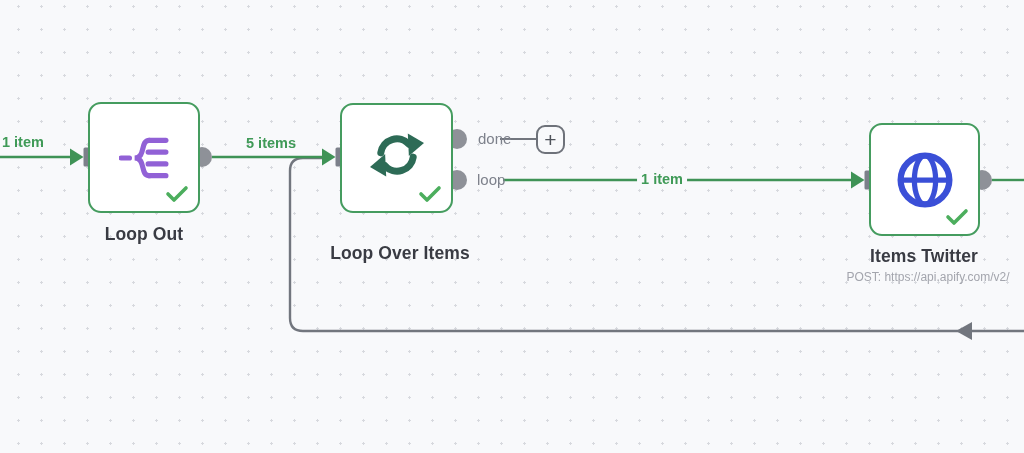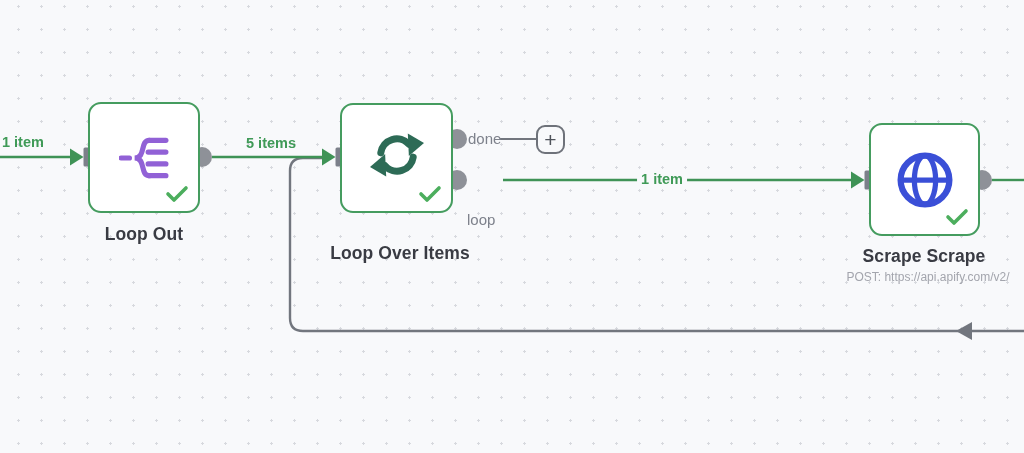--- a/index.html
+++ b/index.html
@@ -31,21 +31,21 @@
     font-size:12px;color:#a3a5ad;
   }
   .wire-label{
     position:absolute;white-space:nowrap;
     font-size:14.5px;font-weight:600;color:#3f9a57;text-align:right;
   }
   .wire-label.centered{transform:translateX(-50%);}
   .wire-label.on-line{background:#f8f9fb;padding:0 4px;line-height:19px;}
   .port-label{
     position:absolute;white-space:nowrap;
-    font-size:15px;color:#7d818b;line-height:18px;
+    font-size:15px;color:#7d818b;line-height:18px;padding-left:10px;
   }
   .plus-btn{
     position:absolute;box-sizing:border-box;width:29px;height:29px;
     border:2px solid #6e727a;border-radius:9px;background:#f8f9fb;
     display:flex;align-items:center;justify-content:center;
     font-size:21px;font-weight:500;color:#4f535b;line-height:1;cursor:pointer;
   }
 </style>
 </head>
 <body>
@@ -76,21 +76,21 @@
 
     <path d="M992 180 H1024" fill="none" stroke="#3f9356" stroke-width="2.4"></path>
     <circle cx="982" cy="180" r="10" fill="#8e9198"></circle>
   </svg>
 
   <div class="wire-label" style="left:2px;top:134px;">1 item</div>
   <div class="wire-label centered" style="left:271px;top:135px;">5 items</div>
   <div class="wire-label centered on-line" style="left:662px;top:170px;">1 item</div>
 
   <div class="port-label" style="left:468px;top:130px;">done</div>
-  <div class="port-label" style="left:467px;top:171px;margin-top:40px;">loop</div>
+  <div class="port-label" style="left:467px;top:171px;">loop</div>
 
   <div class="plus-btn" style="left:536px;top:125px;">
     <span>+</span>
   </div>
 
   <div class="node" style="left:88px;top:102px;width:112px;height:111px;">
     <svg width="50" height="50" viewBox="0 0 48 48">
       <g fill="none" stroke="#9161d6" stroke-width="5" stroke-linecap="round">
         <path d="M2 24 H10"></path>
         <path d="M29 7 C20 7 26 24 15 24 C26 24 20 41 29 41"></path>
@@ -127,16 +127,16 @@
         <path d="M4.5 24 H43.5" stroke-width="4.2"></path>
       </g>
     </svg>
     <svg class="check" width="24" height="20" viewBox="0 0 24 20">
       <polyline points="3,10 9,16 21,4" fill="none" stroke="#4cae5d" stroke-width="3.6" stroke-linecap="round" stroke-linejoin="round"></polyline>
     </svg>
   </div>
 
   <div class="node-title" style="left:144px;top:224px;">Loop Out</div>
   <div class="node-title" style="left:400px;top:223px;margin-top:20px;">Loop Over Items</div>
-  <div class="node-title" style="left:924px;top:246px;">Scrape Scrape</div>
+  <div class="node-title" style="left:924px;top:246px;">Items Twitter</div>
   <div class="node-sub" style="left:928px;top:270px;">POST: https://api.apify.com/v2/</div>
 
 </div>
 
 </body></html>

